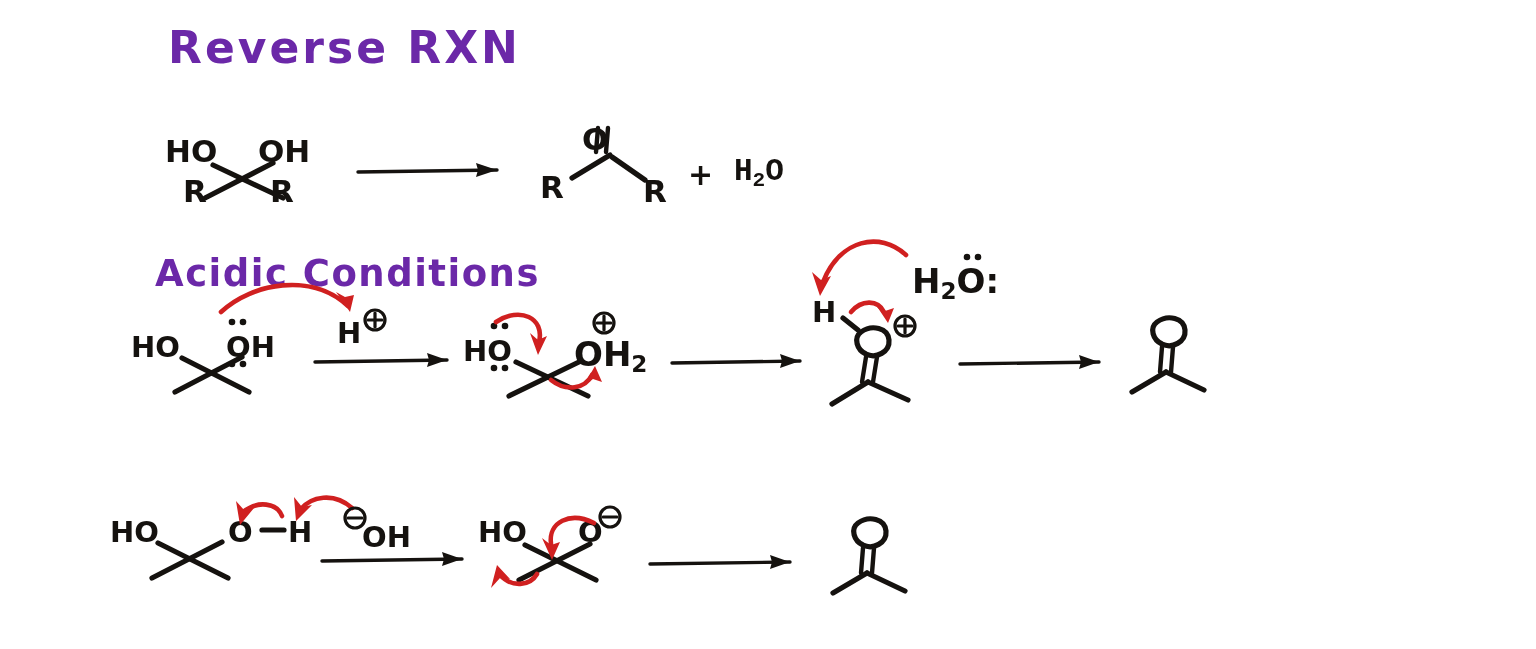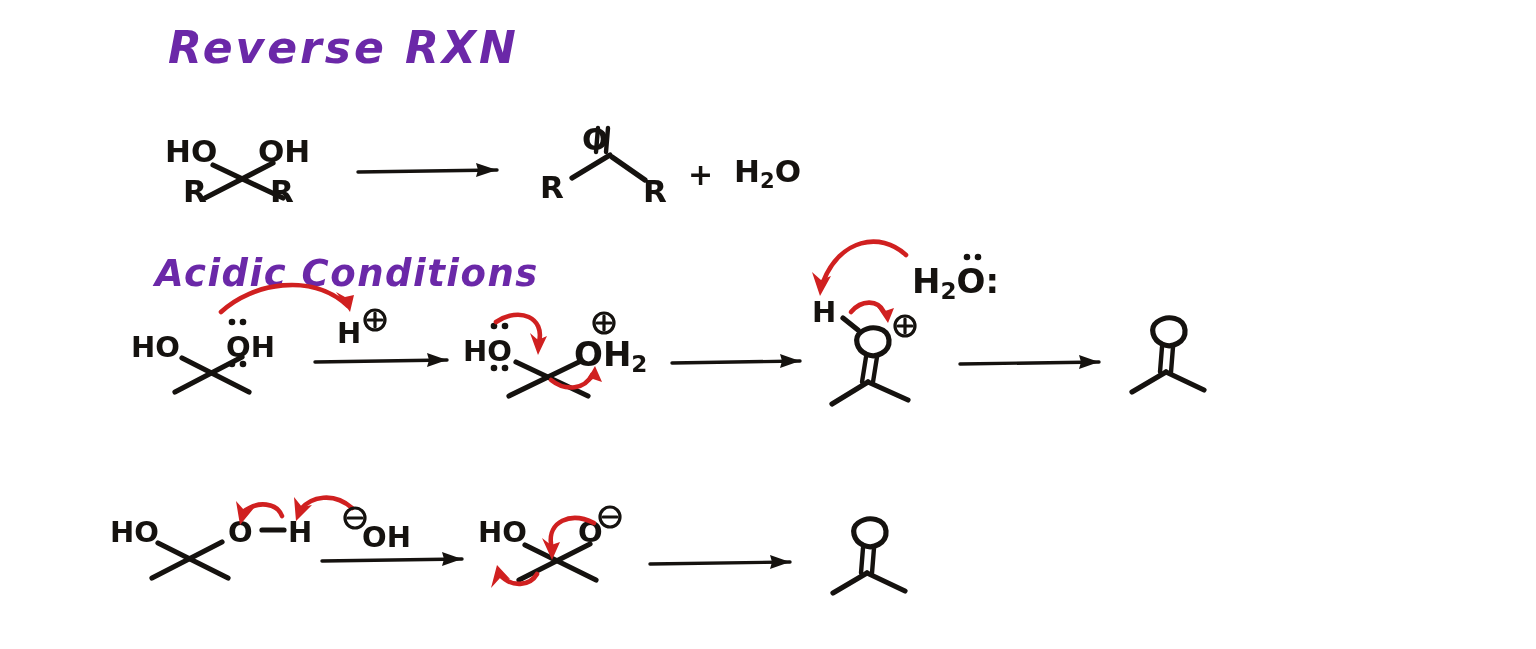--- a/index.html
+++ b/index.html
@@ -16,21 +16,20 @@
   }
   .canvas {
     position: absolute;
     inset: 0;
   }
   .heading {
     position: absolute;
     color: #6b28a8;
     font-family: "DejaVu Sans", sans-serif;
     font-weight: 700;
-    font-style: italic;
     letter-spacing: 1px;
     white-space: nowrap;
     user-select: none;
   }
   #title-reverse-rxn {
     left: 168px;
     top: 22px;
     font-size: 44px;
     letter-spacing: 3px;
   }
@@ -147,21 +146,21 @@
   <div class="atom" style="left:270px; top:176px; font-size:31px;">R</div>
 
   <div class="atom" style="left:582px; top:124px; font-size:31px;">O</div>
 
   <div class="atom" style="left:540px; top:172px; font-size:31px;">R</div>
 
   <div class="atom" style="left:643px; top:176px; font-size:31px;">R</div>
 
   <div class="plus-sign" style="left:688px; top:157px;">+</div>
 
-  <div class="atom" style="left:734px; top:156px; font-size:31px;"><span>H</span><span class="sub">2</span><span>O</span></div>
+  <div class="atom" style="left:734px; top:156px; font-size:31px;font-family:Liberation Mono, monospace;"><span>H</span><span class="sub">2</span><span>O</span></div>
 
   <div class="atom" style="left:131px; top:333px; font-size:29px;">HO</div>
 
   <div class="atom" style="left:226px; top:333px; font-size:29px;">OH</div>
 
   <div class="atom" style="left:337px; top:319px; font-size:29px;"><span>H</span></div>
 
   <div class="atom" style="left:463px; top:337px; font-size:29px;">HO</div>
 
   <div class="atom" style="left:574px; top:337px; font-size:34px;"><span>OH</span><span class="sub">2</span></div>

